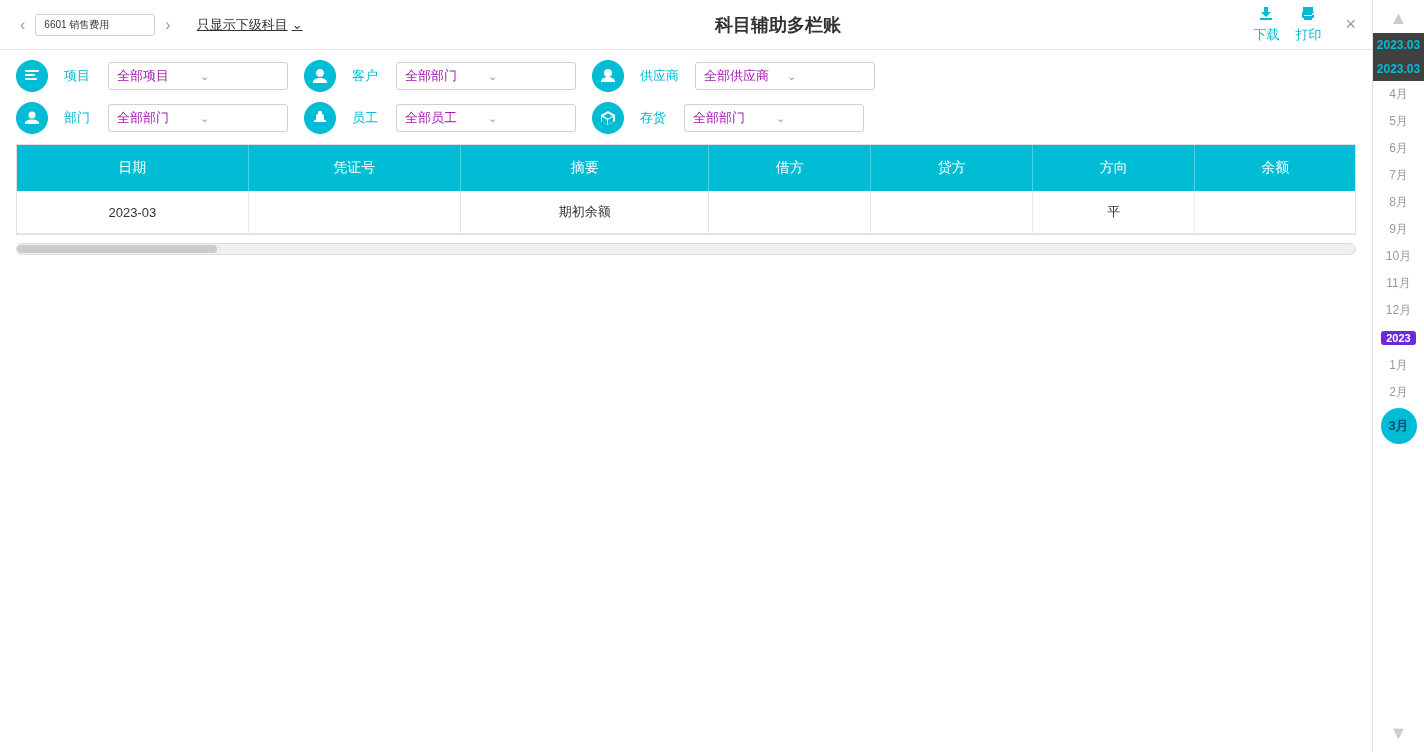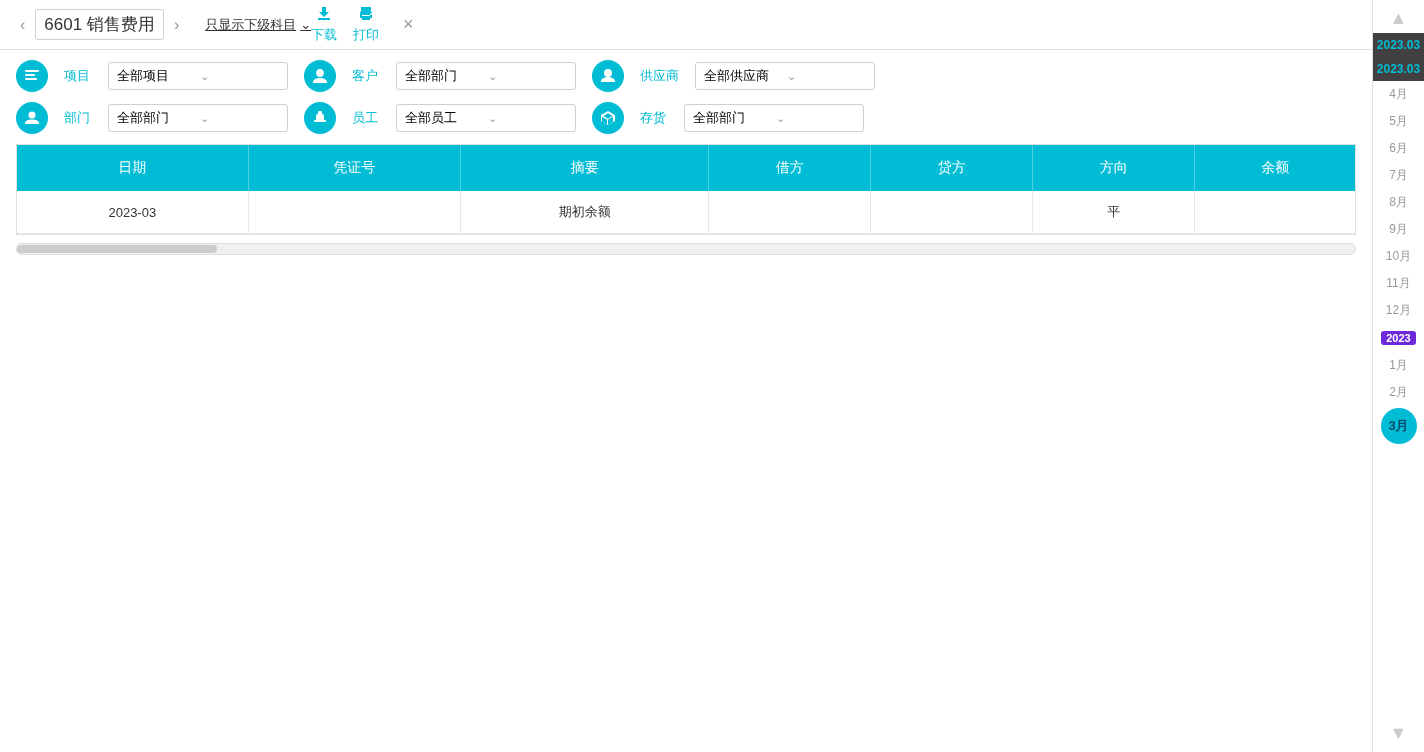--- a/index.html
+++ b/index.html
@@ -3,36 +3,36 @@
   <meta charset="utf-8">
   <style>
     * { box-sizing: border-box; margin: 0; padding: 0; }
     body { font-family: 'Microsoft YaHei', Arial, sans-serif; font-size: 13px; background: #f0f0f0; }
     .window { width: 1424px; height: 752px; background: #fff; position: relative; overflow: hidden; }
     
     
     .header { display: flex; align-items: center; padding: 10px 16px; border-bottom: 1px solid #e0e0e0; background: #fff; height: 50px; }
     .header-nav { display: flex; align-items: center; gap: 6px; }
     .nav-btn { background: none; border: none; cursor: pointer; color: #999; font-size: 16px; padding: 2px 4px; }
-    .account-code { border: 1px solid #d0d0d0; border-radius: 3px; padding: 3px 8px; font-size: 17px; color: #333; min-width: 120px; }
+    .account-code { border: 1px solid #d0d0d0; border-radius: 3px; padding: 3px 8px; font-size: 10px; color: #333; min-width: 120px; }
     .show-sub { color: #333; text-decoration: underline; cursor: pointer; margin-left: 16px; display: flex; align-items: center; gap: 4px; }
     .page-title { flex: 1; text-align: center; font-size: 18px; font-weight: bold; color: #333; }
     .header-actions { display: flex; align-items: center; gap: 16px; }
     .action-btn { display: flex; align-items: center; gap: 4px; color: #00bcd4; cursor: pointer; background: none; border: none; font-size: 13px; flex-direction: column; }
     .action-btn svg { width: 16px; height: 16px; }
     .close-btn { color: #999; font-size: 18px; cursor: pointer; background: none; border: none; margin-left: 8px; }
 
     
     .filter-row { display: flex; align-items: center; padding: 10px 16px; gap: 16px; flex-wrap: wrap; }
     .filter-item { display: flex; align-items: center; gap: 16px; }
     .filter-icon { width: 32px; height: 32px; border-radius: 50%; display: flex; align-items: center; justify-content: center; color: #fff; font-size: 15px; flex-shrink: 0; }
     .filter-icon.teal { background: #00bcd4; }
     .filter-label { color: #00bcd4; font-size: 13px; min-width: 28px; }
     .filter-select { display: flex; align-items: center; border: 1px solid #d0d0d0; border-radius: 3px; padding: 4px 8px; min-width: 180px; cursor: pointer; background: #fff; }
-    .filter-select span { flex: 1; color: #000000; }
+    .filter-select span { flex: 1; color: #a21caf; }
     .filter-select .arrow { color: #999; font-size: 11px; margin-left: 4px; }
 
     
     .table-wrapper { margin: 0 16px; border: 1px solid #e0e0e0; overflow-x: auto; }
     .table { width: 100%; border-collapse: collapse; }
     .table thead tr { background: #00bcd4; color: #fff; }
     .table thead th { padding: 14px 8px; text-align: center; font-weight: normal; font-size: 14px; border-right: 1px solid rgba(255,255,255,0.3); }
     .table thead th:last-child { border-right: none; }
     .table tbody tr { border-bottom: 1px solid #e8e8e8; }
     .table tbody td { padding: 12px 8px; text-align: center; color: #333; font-size: 13px; border-right: 1px solid #e8e8e8; }
@@ -120,20 +120,21 @@
     <div class="header">
       <div class="header-nav">
         <button class="nav-btn">‹</button>
         <div class="account-code">6601 销售费用</div>
         <button class="nav-btn">›</button>
         <div class="show-sub">
           <span>只显示下级科目</span>
           <span>⌄</span>
         </div>
       </div>
+      <div class="page-title">科目辅助多栏账</div>
       <div class="header-actions">
         <button class="action-btn">
           <svg viewBox="0 0 16 16" fill="#00bcd4">
               <path d="M8 11L3 6h3V1h4v5h3L8 11zm-6 3h12v-2H2v2z"></path>
             </svg>
           <span>下载</span>
         </button>
         <button class="action-btn">
           <svg viewBox="0 0 16 16" fill="#00bcd4">
               <path d="M13 5H3V1h10v4zm0 4a1 1 0 1 0 0-2 1 1 0 0 0 0 2zm-1 5H4v-4h8v4zM2 7c0-1.1.9-2 2-2h8a2 2 0 0 1 2 2v5h-2v-3H4v3H2V7z"></path>

